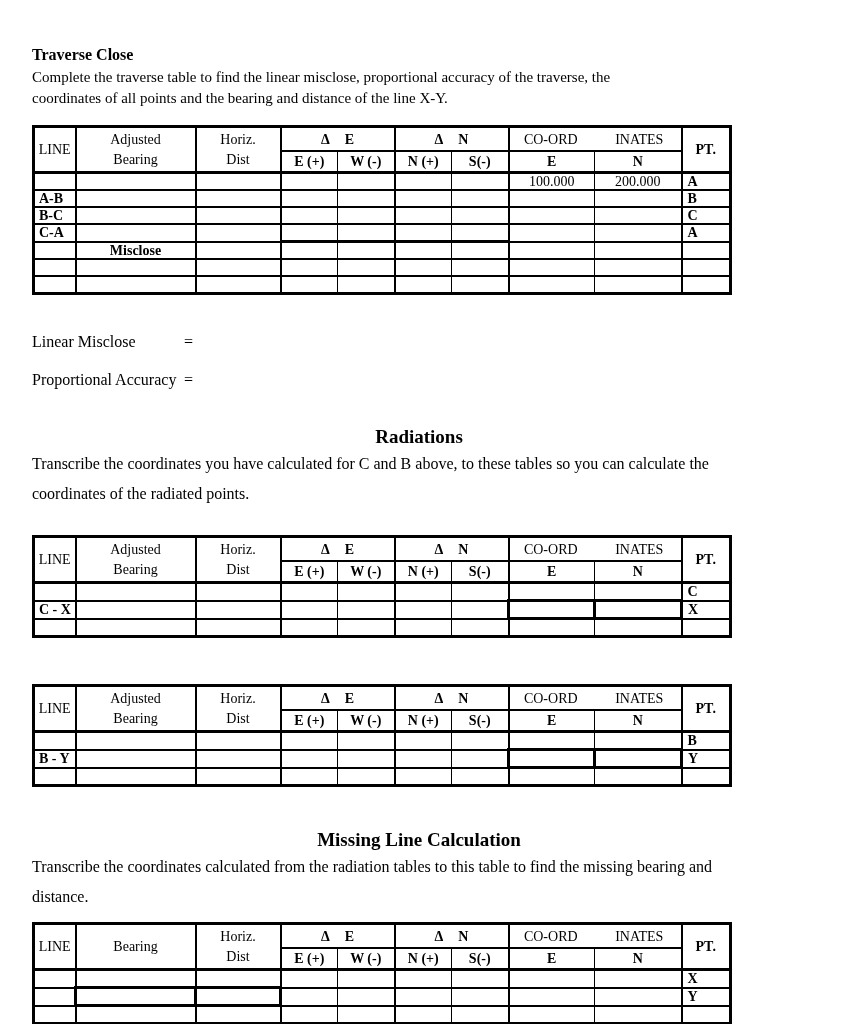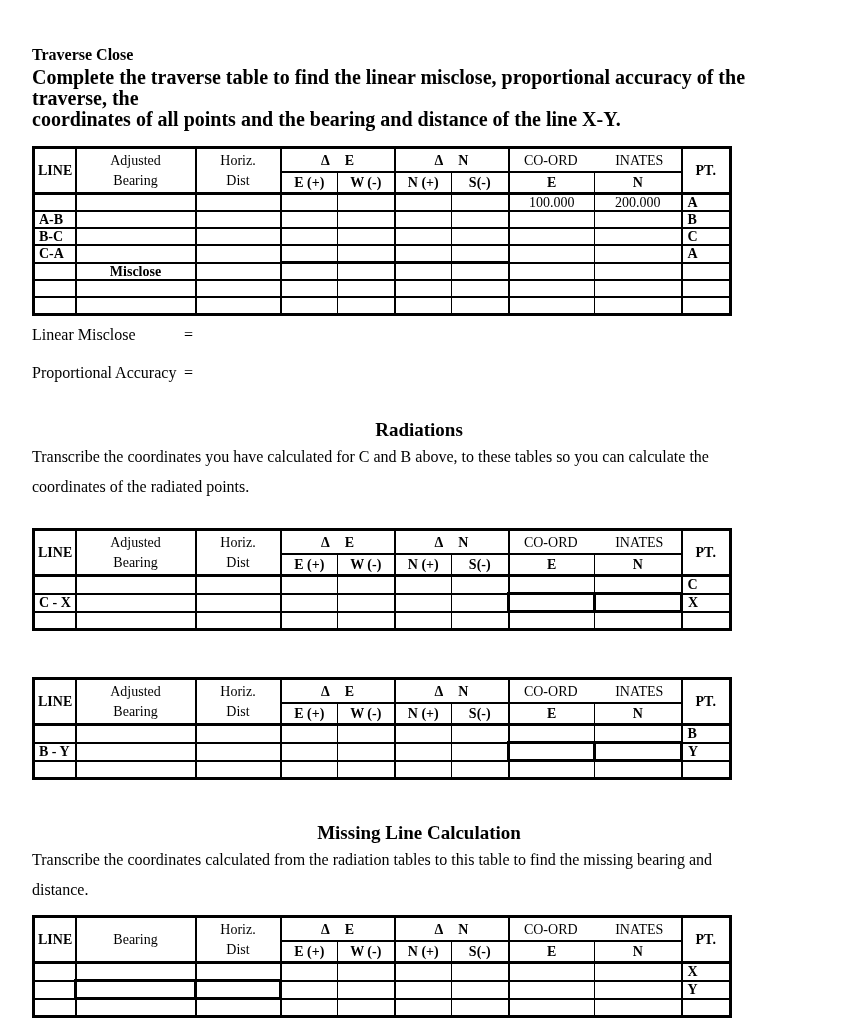--- a/index.html
+++ b/index.html
@@ -1,27 +1,27 @@
 <!DOCTYPE html>
 <html><head>
 <meta charset="utf-8">
 <style>
   html,body{margin:0;padding:0;background:#fff;}
   body{width:866px;height:1024px;overflow:hidden;color:#000;
        font-family:"Liberation Serif",serif;}
   .page{padding:44px 40px 0 32px;width:774px;height:980px;}
 
   .doc-title{font-size:16px;font-weight:bold;line-height:21px;margin:0;}
-  .intro{font-size:20px;font-weight:bold;line-height:21px;margin:2px 0 12px 0;
+  .intro{font-size:15px;font-weight:normal;line-height:21px;margin:2px 0 12px 0;
          white-space:pre-line;max-width:775px;}
   .sect-heading{font-size:19px;font-weight:bold;line-height:25px;margin:0;text-align:center;}
   .desc{font-size:16px;line-height:30px;margin:0;white-space:pre-line;max-width:775px;}
 
   .eqline{font-size:16px;line-height:21px;}
-  .eq1{margin-top:8px;}
+  .eq1{margin-top:36px;}
   .eq2{margin-top:17px;}
   .eqlabel{display:inline-block;min-width:148px;margin-right:4px;}
 
   .rad-head{margin-top:34px;}
   .mlc-head{margin-top:40px;}
 
   table.wtable{border-collapse:collapse;table-layout:fixed;width:697px;
                border:3px solid #000;font-size:14px;}
   .t1{margin-top:16px;}
   .t2{margin-top:26px;}
@@ -39,21 +39,21 @@
   .wtable tbody td:nth-child(2),
   .wtable tbody td:nth-child(3),
   .wtable tbody td:nth-child(5),
   .wtable tbody td:nth-child(7),
   .wtable tbody td:nth-child(9){border-right-width:2px;}
 
   .wtable tbody td:nth-child(1){text-align:left;padding-left:4px;font-weight:bold;}
   .wtable tbody td:nth-child(10){text-align:left;padding-left:5px;font-weight:bold;}
 
   
-  .c-line{text-align:left;vertical-align:bottom;padding-left:6px;padding-bottom:2px;font-weight:bold;}
+  .c-line{text-align:left;vertical-align:bottom;padding-left:6px;padding-bottom:2px;}
   .c-adj{text-align:left;vertical-align:bottom;padding-left:8px;}
   .c-adj div,.c-horiz div{line-height:20px;}
   .c-horiz{vertical-align:bottom;}
   .c-pt{font-weight:bold;text-align:left;vertical-align:bottom;
         padding-left:5px;padding-bottom:2px;}
   .grp{font-weight:bold;}
   .dsym{margin-right:15px;font-weight:bold;}
   .halves{display:flex;gap:12px;}
   .halves span{flex:1;text-align:center;}
 

